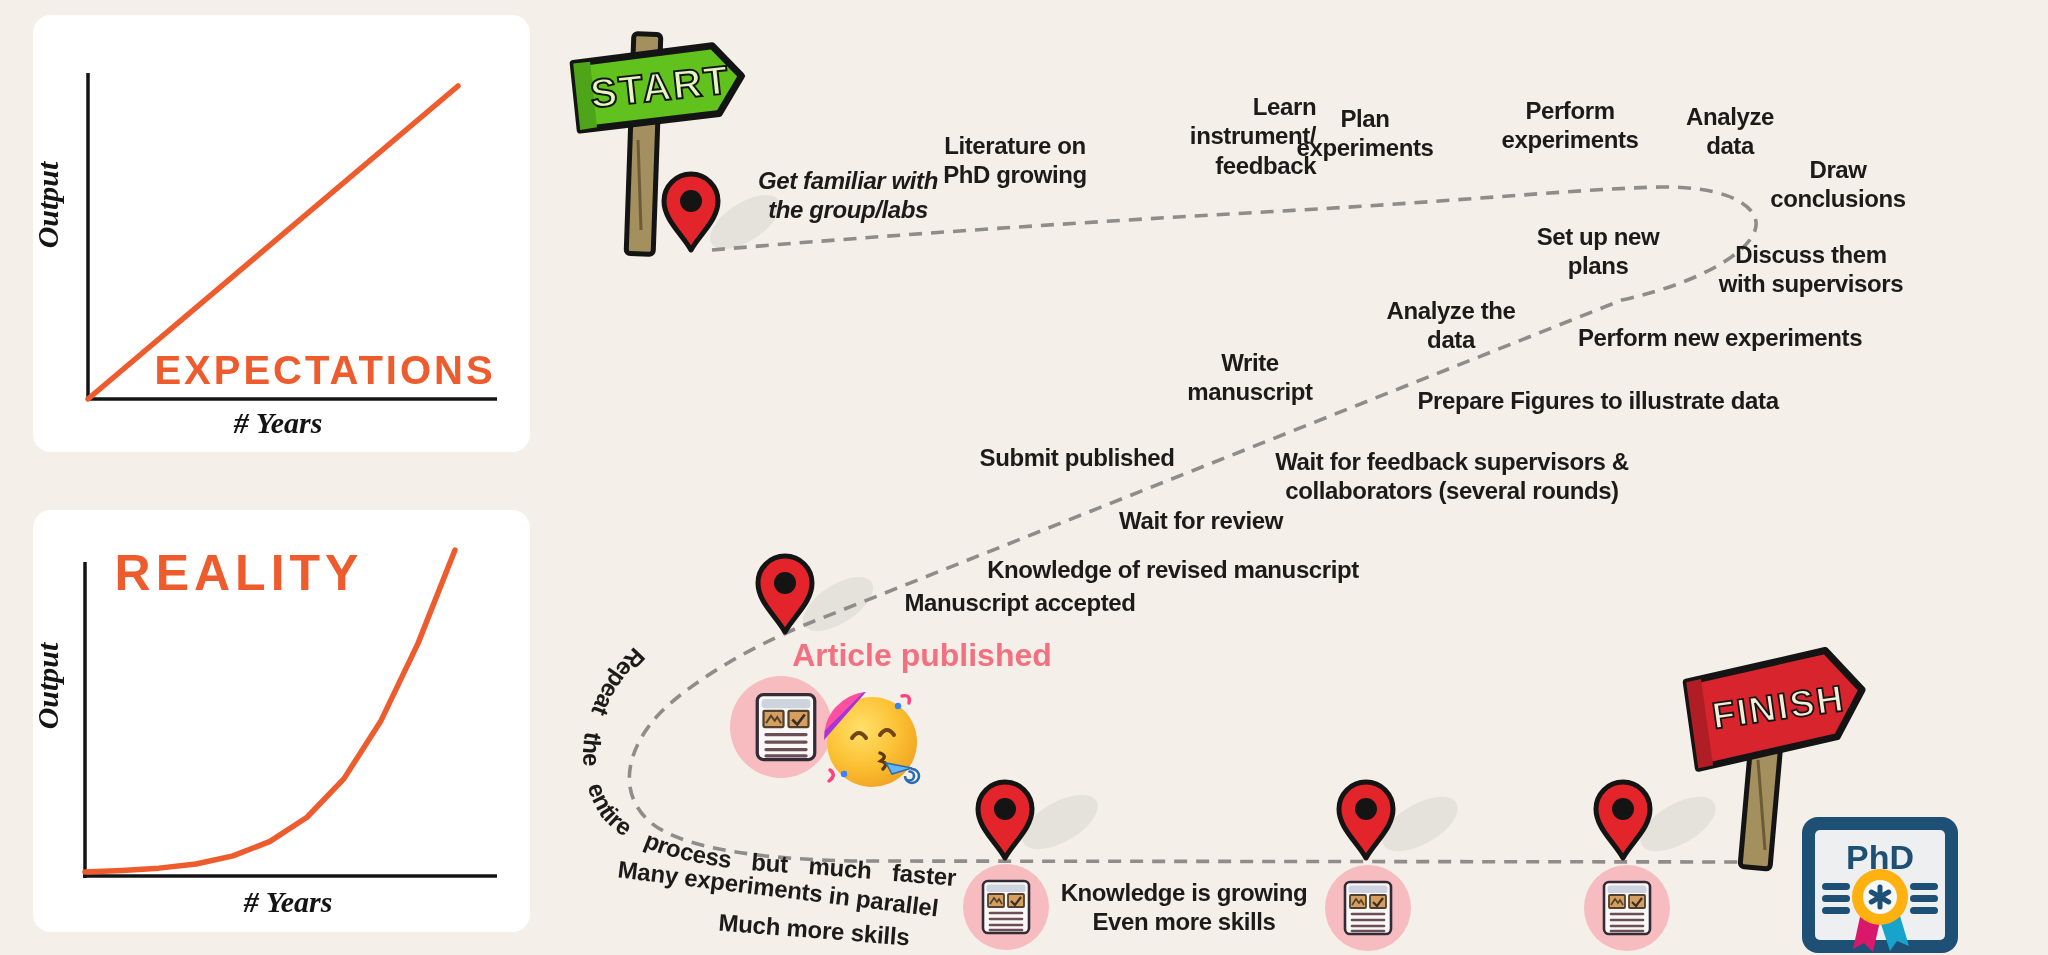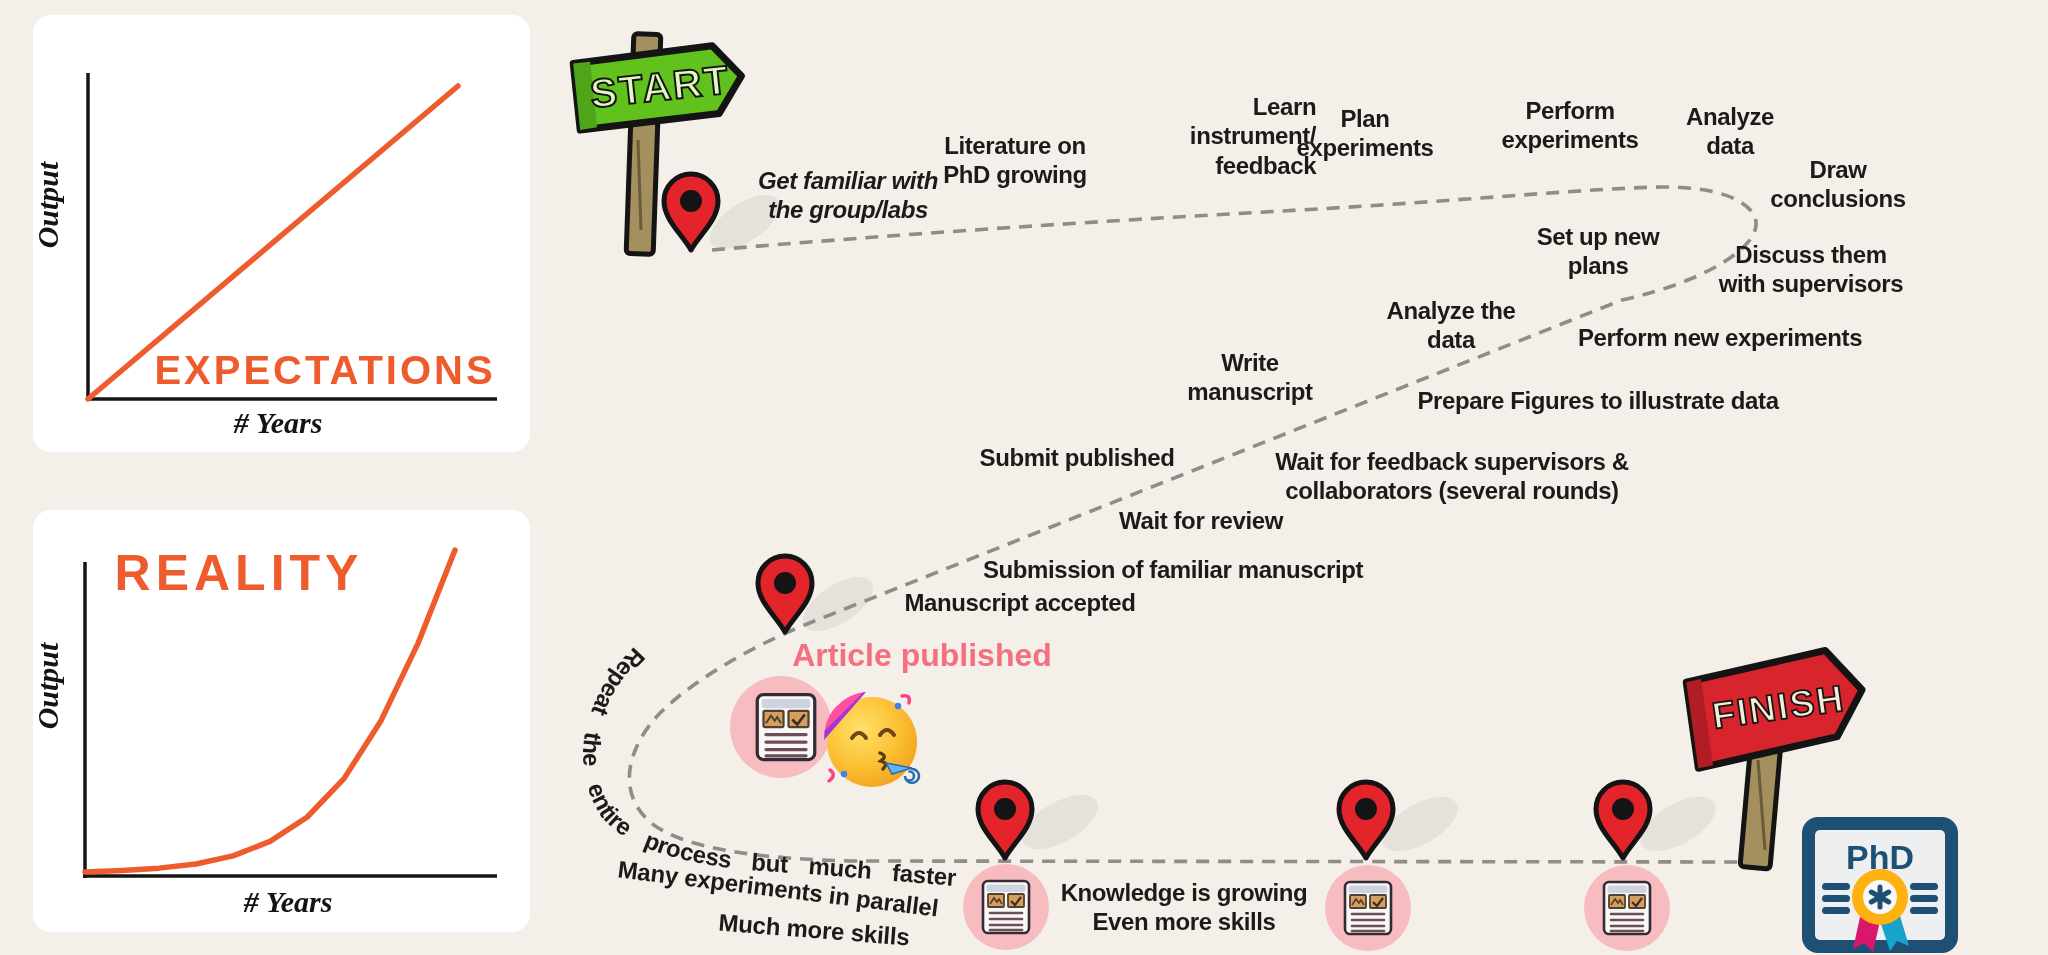--- a/index.html
+++ b/index.html
@@ -264,21 +264,21 @@
       <div>Submit published</div>
     </div>
   <div class="lbl" style="left:1452px;top:476px;">
       <div>Wait for feedback supervisors &amp;</div>
       <div>collaborators (several rounds)</div>
     </div>
   <div class="lbl" style="left:1201px;top:521px;">
       <div>Wait for review</div>
     </div>
   <div class="lbl" style="left:1173px;top:570px;">
-      <div>Submission of familiar manuscript</div>
+      <div>Knowledge of revised manuscript</div>
     </div>
   <div class="lbl" style="left:1020px;top:603px;">
       <div>Manuscript accepted</div>
     </div>
   <div class="lbl" style="left:1184px;top:907px;">
       <div>Knowledge is growing</div>
       <div>Even more skills</div>
     </div>
 
   <div class="article-lbl" style="left:922px;top:655px;">Article published</div>

